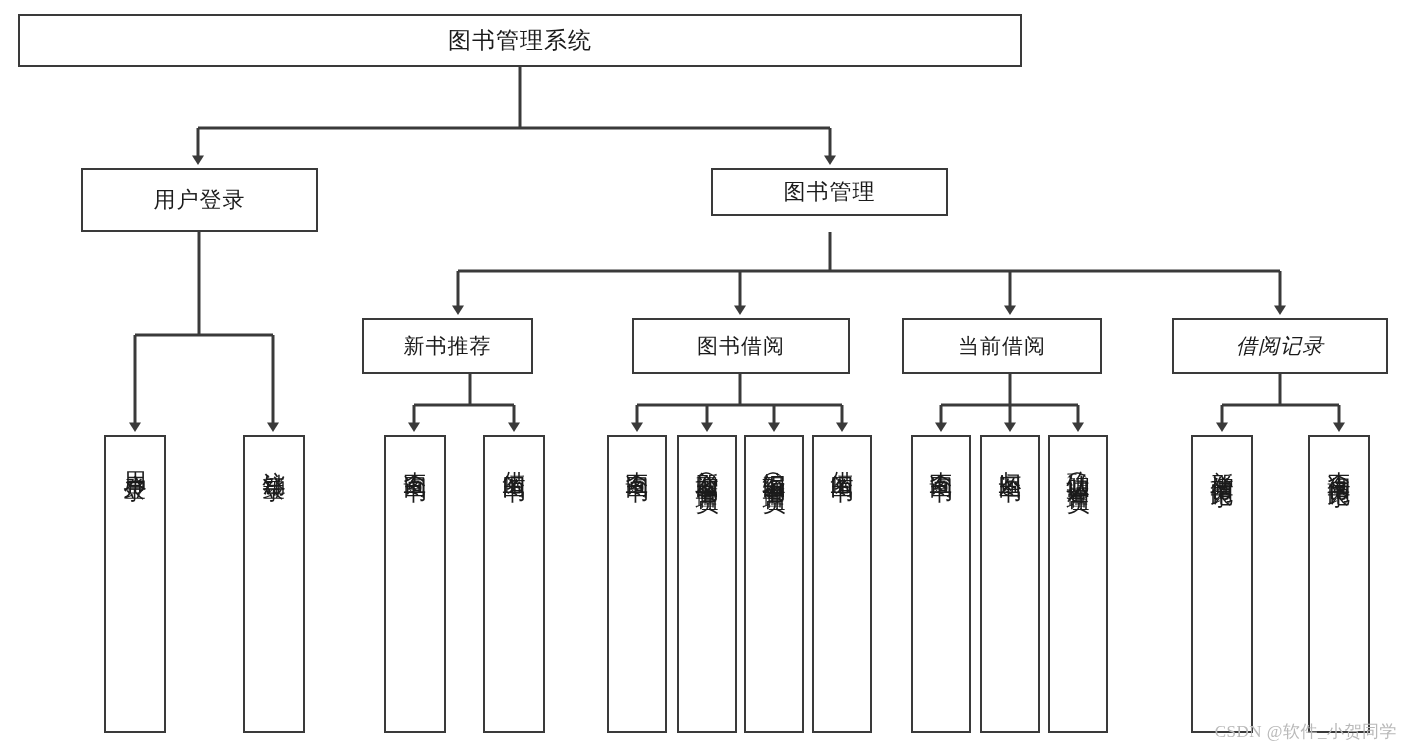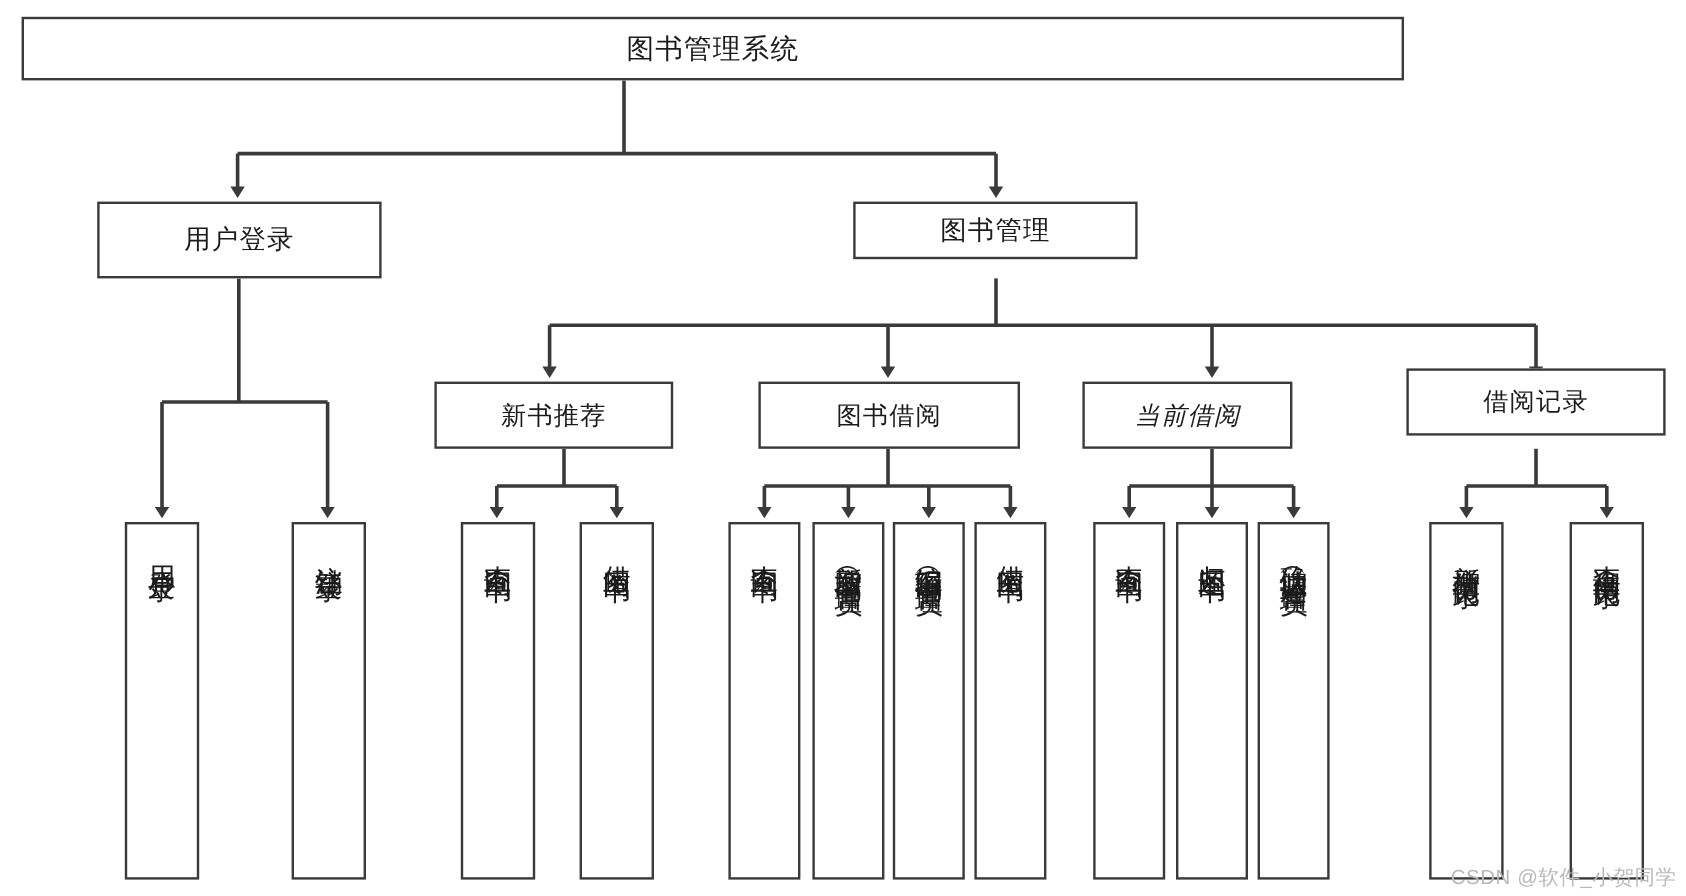--- a/index.html
+++ b/index.html
@@ -50,20 +50,21 @@
   }
 
   .watermark{
     position:absolute;
     right:8px;
     bottom:4px;
     font-size:17px;
     color:#b9b9b9;
     letter-spacing:0.5px;
     white-space:nowrap;
+    font-family:Liberation Serif, serif;
   }
 </style>
 </head>
 <body>
 
 <div id="canvas">
 
   <svg class="wires" viewBox="0 0 1405 747">
     <defs>
       <marker id="arr" markerWidth="12" markerHeight="12" refX="4.6" refY="6" orient="auto" markerUnits="userSpaceOnUse">
@@ -107,41 +108,41 @@
       <path d="M1010,405 L1010,427" marker-end="url(#arr)"></path>
       <path d="M1078,405 L1078,427" marker-end="url(#arr)"></path>
 
       <path d="M1280,374 L1280,405"></path>
       <path d="M1222,405 L1339,405"></path>
       <path d="M1222,405 L1222,427" marker-end="url(#arr)"></path>
       <path d="M1339,405 L1339,427" marker-end="url(#arr)"></path>
     </g>
   </svg>
 
-  <div class="node root" style="left:18px;top:14px;width:1152px;height:53px;">
+  <div class="node root" style="left:18px;top:14px;width:1004px;height:53px;">
     <span class="lbl">图书管理系统</span>
   </div>
 
   <div class="node lvl2" style="left:81px;top:168px;width:237px;height:64px;">
     <span class="lbl">用户登录</span>
   </div>
   <div class="node lvl2" style="left:711px;top:168px;width:237px;height:48px;">
     <span class="lbl">图书管理</span>
   </div>
 
-  <div class="node lvl3" style="left:362px;top:318px;width:199px;height:56px;">
+  <div class="node lvl3" style="left:362px;top:318px;width:171px;height:56px;">
     <span class="lbl">新书推荐</span>
   </div>
   <div class="node lvl3" style="left:632px;top:318px;width:218px;height:56px;">
     <span class="lbl">图书借阅</span>
   </div>
-  <div class="node lvl3" style="left:902px;top:318px;width:175px;height:56px;font-style:italic;">
+  <div class="node lvl3" style="left:902px;top:318px;width:200px;height:56px;">
     <span class="lbl">当前借阅</span>
   </div>
-  <div class="node lvl3" style="left:1172px;top:307px;width:216px;height:56px;">
+  <div class="node lvl3" style="left:1172px;top:318px;width:216px;height:56px;font-style:italic;">
     <span class="lbl">借阅记录</span>
   </div>
 
   <div class="node leaf" style="left:104px;top:435px;width:62px;height:298px;">
     <span class="lbl">用户登录</span>
   </div>
   <div class="node leaf" style="left:243px;top:435px;width:62px;height:298px;">
     <span class="lbl">注销登录</span>
   </div>
 

